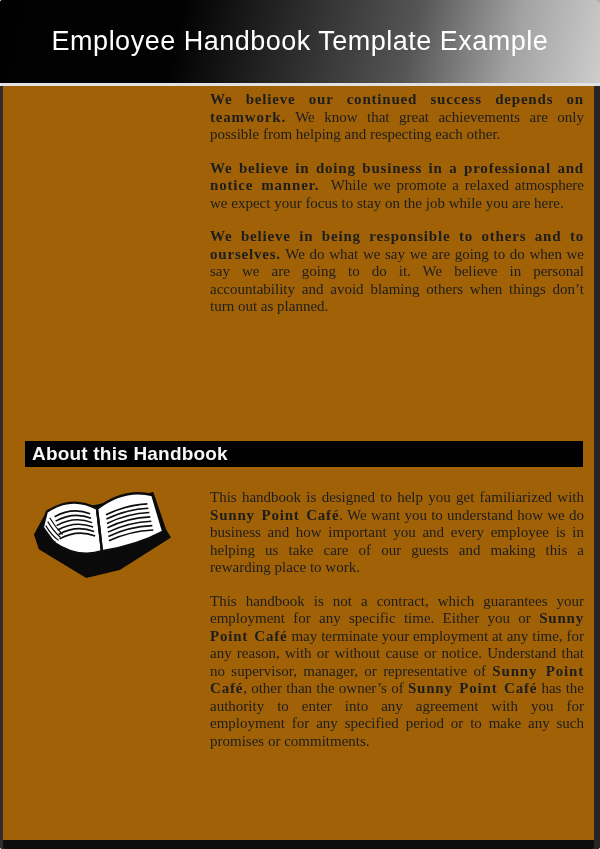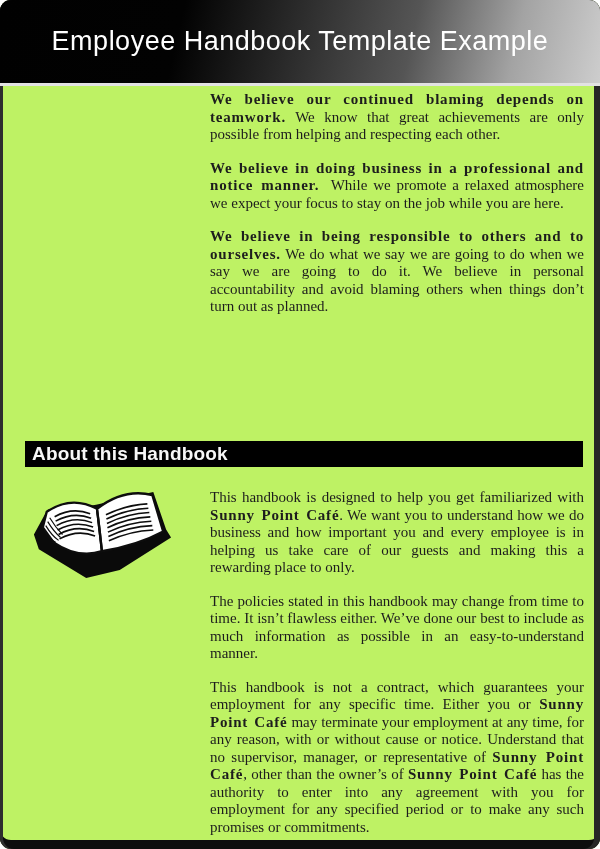--- a/index.html
+++ b/index.html
@@ -1,21 +1,21 @@
 <!DOCTYPE html>
 <html><head>
 <meta charset="utf-8">
 <style>
   html, body { margin: 0; padding: 0; background: #ffffff; }
   .frame {
     position: relative;
     width: 600px;
     height: 849px;
-    background: #bef264;
-    border-radius: 11px;
+    background: #a16207;
+    border-radius: 3px;
     overflow: hidden;
     box-shadow:
       inset 3px 0 0 #2e2e2e,
       inset -6px 0 0 #262626,
       inset 0 -9px 0 #0d0d0d,
       inset 0 2px 0 #1a1a1a;
     font-family: "Liberation Serif", serif;
   }
   .banner {
     position: absolute;
@@ -93,21 +93,21 @@
 </head>
 <body>
 
 <div class="frame">
 
   <header class="banner">
     <h1>Employee Handbook Template Example</h1>
   </header>
 
   <section class="beliefs">
-    <p><span class="seg-b">We believe our continued blaming depends on teamwork.</span><span> We know that great achievements are only possible from helping and respecting each other.</span></p>
+    <p><span class="seg-b">We believe our continued success depends on teamwork.</span><span> We know that great achievements are only possible from helping and respecting each other.</span></p>
     <p><span class="seg-b">We believe in doing business in a professional and notice manner.</span><span>&nbsp; While we promote a relaxed atmosphere we expect your focus to stay on the job while you are here.</span></p>
     <p><span class="seg-b">We believe in being responsible to others and to ourselves.</span><span> We do what we say we are going to do when we say we are going to do it. We believe in personal accountability and avoid blaming others when things don’t turn out as planned.</span></p>
   </section>
 
   <div class="about-bar">
     <span>About this Handbook</span>
   </div>
 
   <div class="book">
     <svg viewBox="0 0 150 105" width="148" height="104" xmlns="http://www.w3.org/2000/svg">
@@ -142,18 +142,17 @@
         <path d="M81,43.8 Q102,33.8 124,32.8"></path>
         <path d="M81.5,48.2 Q102,38.2 125,37.2"></path>
         <path d="M82,52.6 Q103,42.6 126,41.6"></path>
         <path d="M82.5,57 Q103,47 127,46"></path>
         <path d="M83,61.4 Q104,51.4 128,50.4"></path>
       </g>
     </svg>
   </div>
 
   <section class="about-text">
-    <p><span>This handbook is designed to help you get familiarized with </span><span class="seg-b">Sunny Point Café</span><span>. We want you to understand how we do business and how important you and every employee is in helping us take care of our guests and making this a rewarding place to only.</span></p>
-    <p><span>The policies stated in this handbook may change from time to time. It isn’t flawless either. We’ve done our best to include as much information as possible in an easy-to-understand manner.</span></p>
+    <p><span>This handbook is designed to help you get familiarized with </span><span class="seg-b">Sunny Point Café</span><span>. We want you to understand how we do business and how important you and every employee is in helping us take care of our guests and making this a rewarding place to work.</span></p>
     <p><span>This handbook is not a contract, which guarantees your employment for any specific time. Either you or </span><span class="seg-b">Sunny Point Café</span><span> may terminate your employment at any time, for any reason, with or without cause or notice. Understand that no supervisor, manager, or representative of </span><span class="seg-b">Sunny Point Café</span><span>, other than the owner’s of </span><span class="seg-b">Sunny Point Café</span><span> has the authority to enter into any agreement with you for employment for any specified period or to make any such promises or commitments.</span></p>
   </section>
 
 </div>
 
 </body></html>

